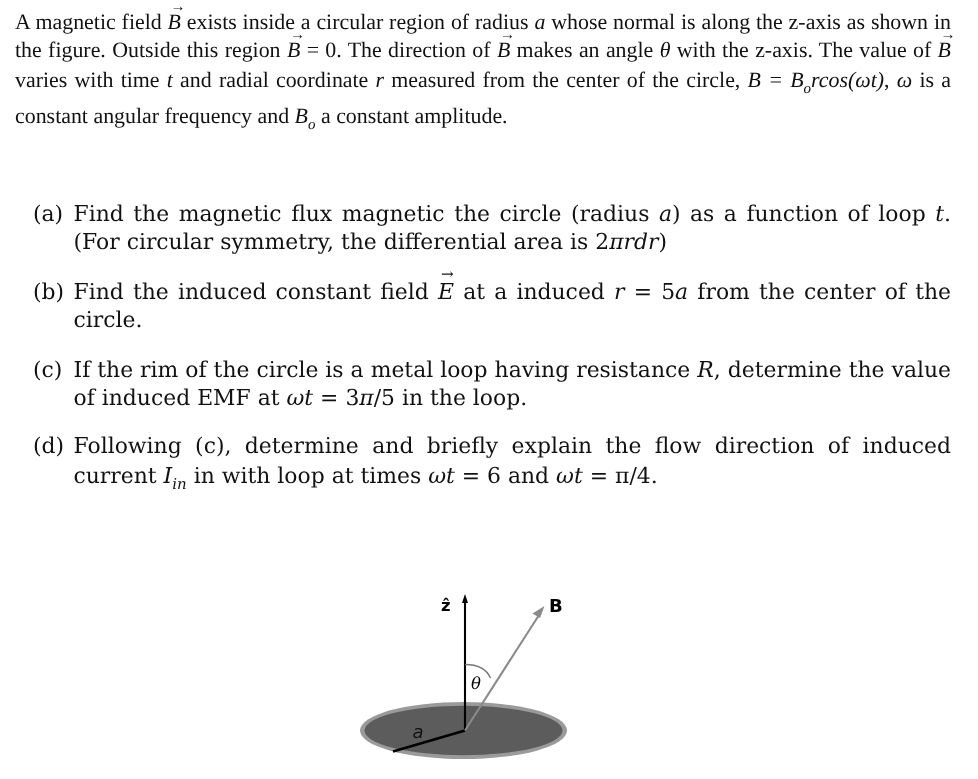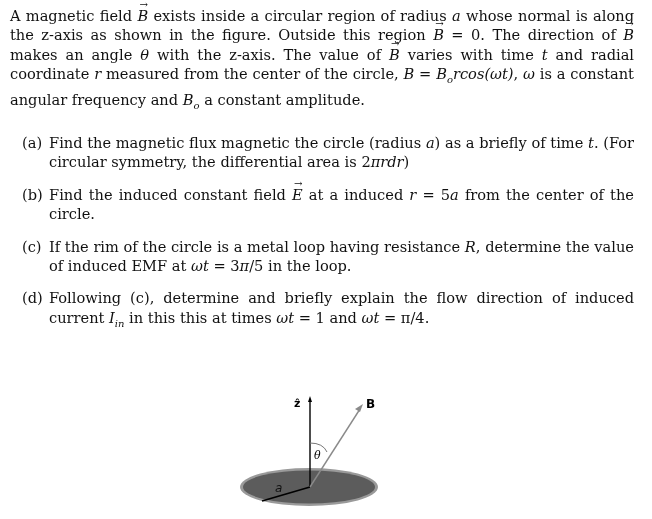--- a/index.html
+++ b/index.html
@@ -1,52 +1,52 @@
 <!DOCTYPE html>
 <html><head>
 <meta charset="utf-8">
 <style>
   html, body { margin:0; padding:0; background:#ffffff; }
   body { width:652px; height:519px; position:relative; overflow:hidden;
          font-family:"DejaVu Serif","Liberation Serif",serif; color:#111; }
   .intro { position:absolute; left:10px; top:6px; width:624px;
-           font-size:14.6px; line-height:19.4px; text-align:justify; }
+           font-size:14.6px; line-height:19.4px; text-align:justify;font-family:Liberation Serif, serif; }
   .items { position:absolute; left:22px; top:133px; width:612px; font-size:14.6px; line-height:19.4px; }
   .item { display:flex; margin-bottom:13px; }
   .item .lab { width:27px; flex:none; }
   .item .txt { flex:1; text-align:justify; }
   .m { font-style:italic; }
   .vec { position:relative; display:inline-block; font-style:italic; }
   .vec::before { content:"\2192"; position:absolute; top:-11px; left:2px; font-size:10px; font-style:normal; }
   sub { font-size:10px; }
   .fig { position:absolute; left:230px; top:385px; width:170px; height:130px; }
 </style>
 </head>
 <body>
 
 <div class="intro">
   <span>A magnetic field </span><span class="vec">B</span><span> exists inside a circular region of radius </span><span class="m">a</span><span> whose normal is along the z-axis as shown in the figure. Outside this region </span><span class="vec">B</span><span> = 0. The direction of </span><span class="vec">B</span><span> makes an angle </span><span class="m">θ</span><span> with the z-axis. The value of </span><span class="vec">B</span><span> varies with time </span><span class="m">t</span><span> and radial coordinate </span><span class="m">r</span><span> measured from the center of the circle, </span><span class="m">B = B</span><sub class="m">o</sub><span class="m">rcos(ωt)</span><span>, </span><span class="m">ω</span><span> is a constant angular frequency and </span><span class="m">B</span><sub class="m">o</sub><span> a constant amplitude.</span>
 </div>
 
 <div class="items">
   <div class="item">
     <span class="lab">(a)</span>
-    <span class="txt"><span>Find the magnetic flux magnetic the circle (radius </span><span class="m">a</span><span>) as a briefly of time </span><span class="m">t</span><span>.  (For circular symmetry, the differential area is 2</span><span class="m">πrdr</span><span>)</span></span>
+    <span class="txt"><span>Find the magnetic flux magnetic the circle (radius </span><span class="m">a</span><span>) as a function of loop </span><span class="m">t</span><span>.  (For circular symmetry, the differential area is 2</span><span class="m">πrdr</span><span>)</span></span>
   </div>
   <div class="item">
     <span class="lab">(b)</span>
     <span class="txt"><span>Find the induced constant field </span><span class="vec">E</span><span> at a induced </span><span class="m">r</span><span> = 5</span><span class="m">a</span><span> from the center of the circle.</span></span>
   </div>
   <div class="item">
     <span class="lab">(c)</span>
     <span class="txt"><span>If the rim of the circle is a metal loop having resistance </span><span class="m">R</span><span>, determine the value of induced EMF at </span><span class="m">ωt</span><span> = 3</span><span class="m">π</span><span>/5 in the loop.</span></span>
   </div>
   <div class="item">
     <span class="lab">(d)</span>
-    <span class="txt"><span>Following (c), determine and briefly explain the flow direction of induced current </span><span class="m">I</span><sub class="m">in</sub><span> in this this at times </span><span class="m">ωt</span><span> = 1 and </span><span class="m">ωt</span><span> = π/4.</span></span>
+    <span class="txt"><span>Following (c), determine and briefly explain the flow direction of induced current </span><span class="m">I</span><sub class="m">in</sub><span> in with loop at times </span><span class="m">ωt</span><span> = 6 and </span><span class="m">ωt</span><span> = π/4.</span></span>
   </div>
 </div>
 
 <svg class="fig" viewBox="230 385 170 130">
   <ellipse cx="309" cy="487" rx="69" ry="19" fill="#9a9a9a"></ellipse>
   <ellipse cx="309" cy="487" rx="66" ry="16.5" fill="#5c5c5c"></ellipse>
   <line x1="310" y1="487" x2="262" y2="501" stroke="#000" stroke-width="1.6"></line>
   <line x1="310" y1="487" x2="310" y2="399" stroke="#000" stroke-width="1.4"></line>
   <polygon points="310,396 308,402 312,402" fill="#000"></polygon>
   <line x1="310" y1="487" x2="360" y2="409" stroke="#8a8a8a" stroke-width="1.4"></line>

